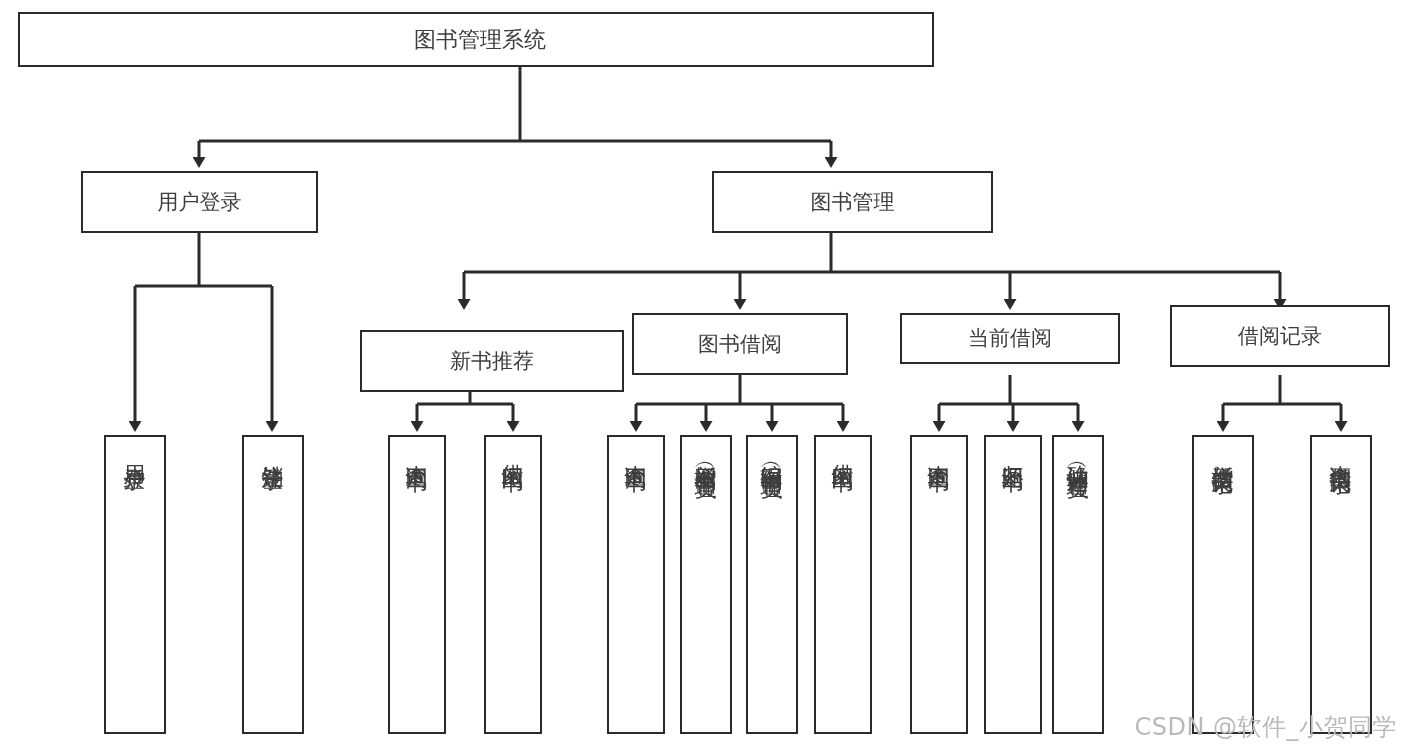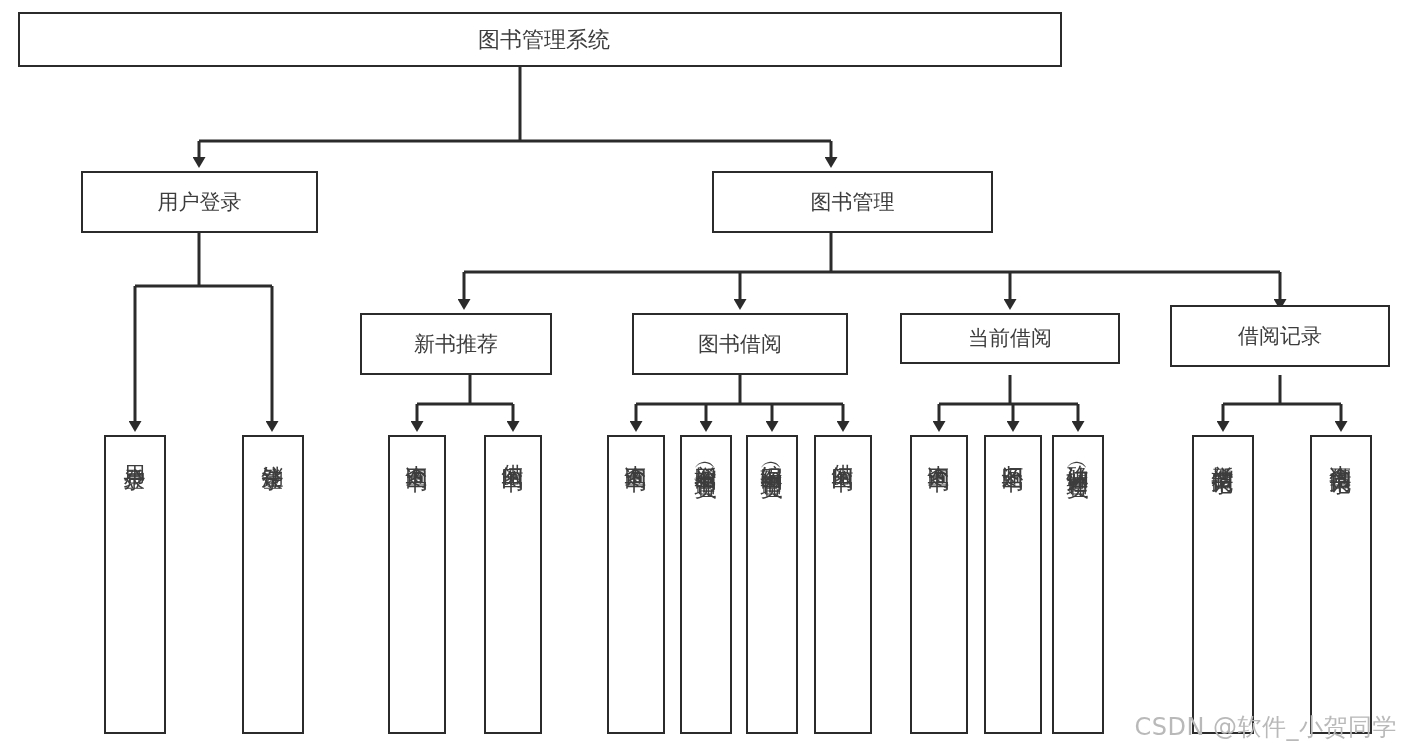--- a/index.html
+++ b/index.html
@@ -122,32 +122,32 @@
       <path d="M1013,404 L1013,422" marker-end="url(#arrow)"></path>
       <path d="M1078,404 L1078,422" marker-end="url(#arrow)"></path>
 
       <path d="M1280,375 L1280,404"></path>
       <path d="M1223,404 L1341,404"></path>
       <path d="M1223,404 L1223,422" marker-end="url(#arrow)"></path>
       <path d="M1341,404 L1341,422" marker-end="url(#arrow)"></path>
     </g>
   </svg>
 
-  <div class="node root" style="left:18px; top:12px; width:1044px; height:55px;padding-left:8px;">
+  <div class="node root" style="left:18px; top:12px; width:916px; height:55px;padding-left:8px;">
     <span class="node-label">图书管理系统</span>
   </div>
 
   <div class="node level2" style="left:81px; top:171px; width:237px; height:62px;">
     <span class="node-label">用户登录</span>
   </div>
   <div class="node level2" style="left:712px; top:171px; width:281px; height:62px;">
     <span class="node-label">图书管理</span>
   </div>
 
-  <div class="node level3" style="left:360px; top:313px; width:192px; height:62px;">
+  <div class="node level3" style="left:360px; top:330px; width:264px; height:62px;">
     <span class="node-label">新书推荐</span>
   </div>
   <div class="node level3" style="left:632px; top:313px; width:216px; height:62px;">
     <span class="node-label">图书借阅</span>
   </div>
   <div class="node level3" style="left:900px; top:313px; width:220px; height:51px;">
     <span class="node-label">当前借阅</span>
   </div>
   <div class="node level3" style="left:1170px; top:305px; width:220px; height:62px;">
     <span class="node-label">借阅记录</span>

